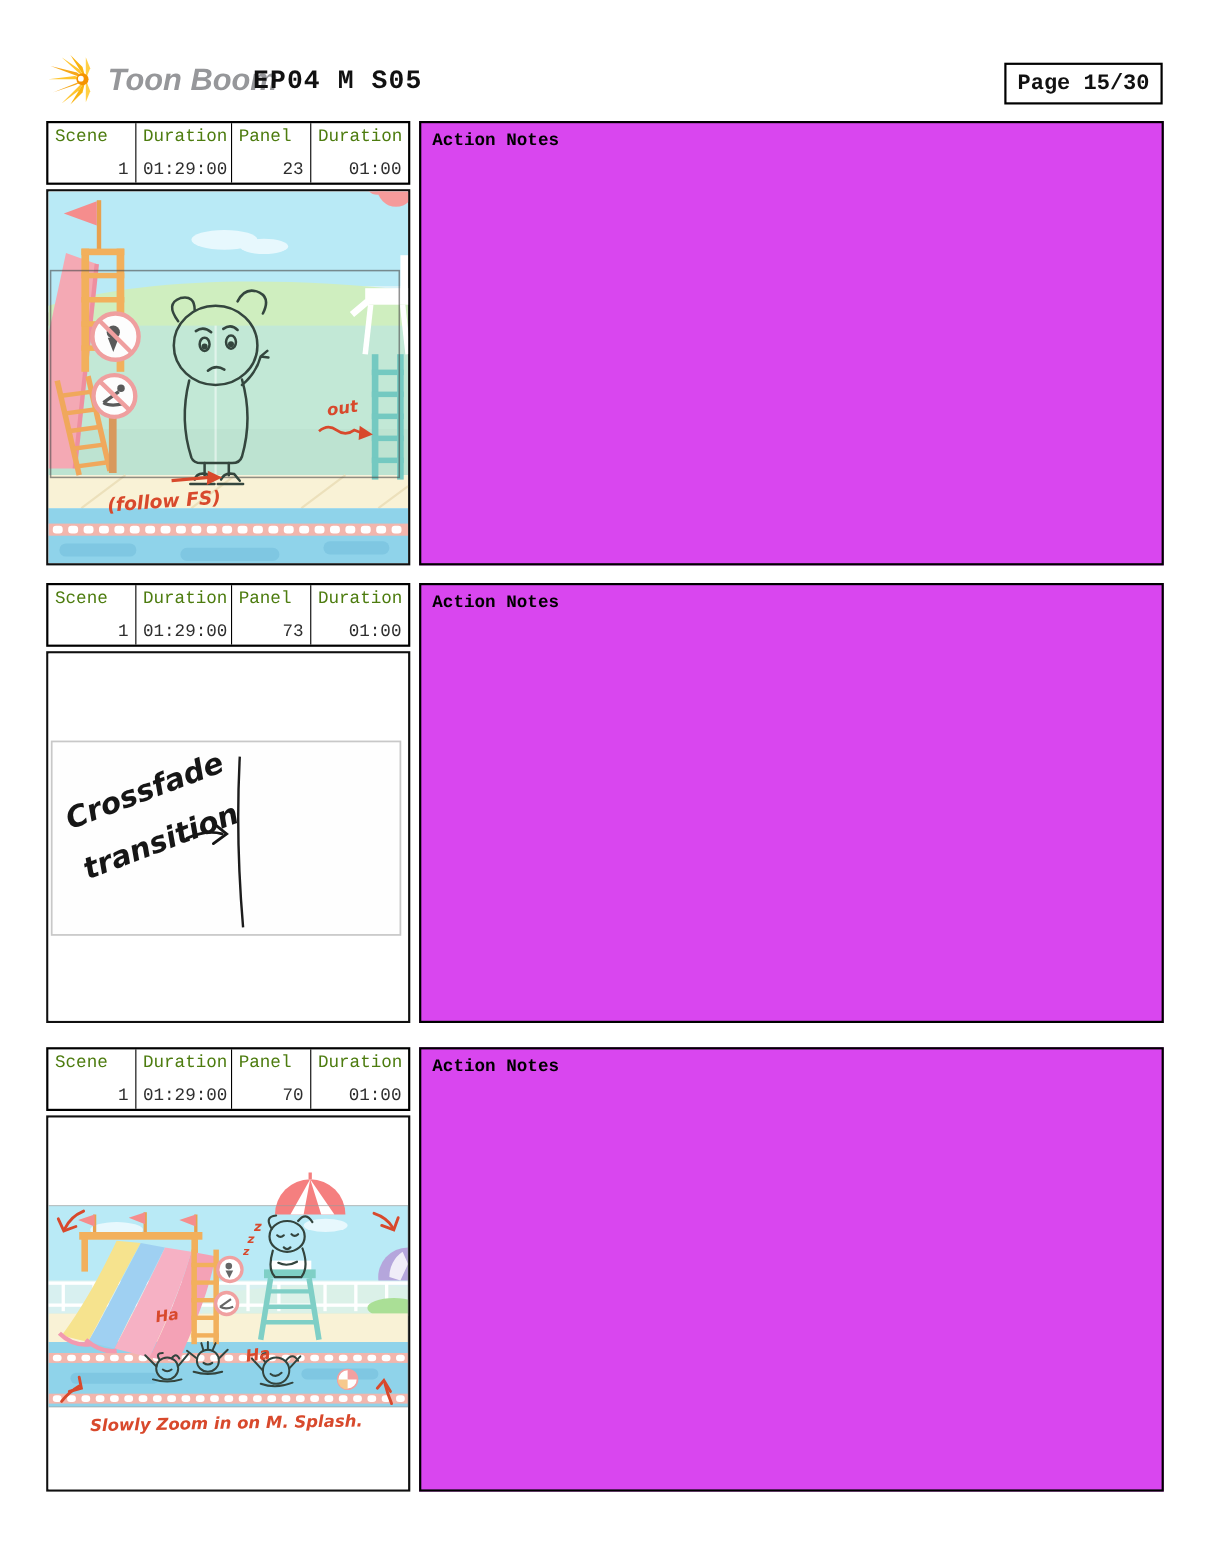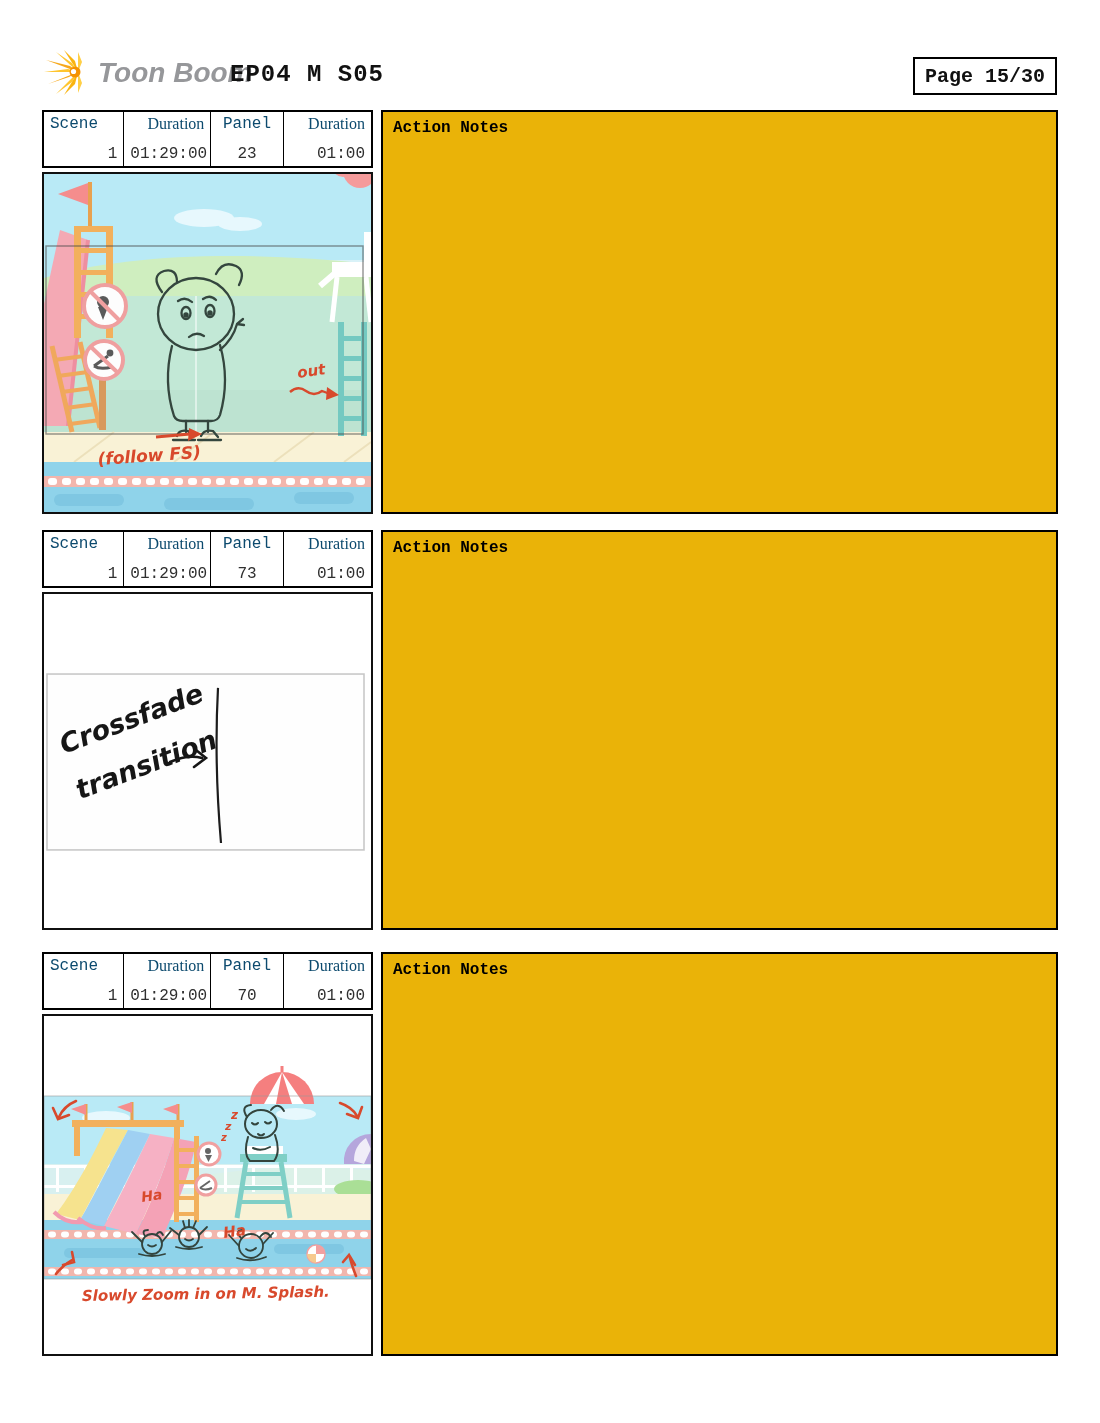--- a/index.html
+++ b/index.html
@@ -15,29 +15,29 @@
   .brand-text{font-family:"Liberation Sans","DejaVu Sans",sans-serif;font-weight:bold;font-style:italic;
     font-size:28px;color:#96979a;letter-spacing:0px;}
   .doc-title{position:absolute;left:230px;top:61px;font-size:24px;font-weight:bold;color:#111;letter-spacing:1px;}
   .page-box{position:absolute;left:913px;top:57px;width:144px;height:38px;border:2px solid #000;
     display:flex;align-items:center;justify-content:center;font-size:20px;font-weight:bold;color:#111;}
 
   
   .meta{position:absolute;left:42px;width:331px;height:58px;border:2px solid #000;display:flex;background:#fff;}
   .mcell{border-left:1px solid #000;padding:3px 6px 3px 6px;display:flex;flex-direction:column;justify-content:space-between;}
   .mcell:first-child{border-left:none;}
-  .mc1{width:80px;}.mc2{width:87px;}.mc3{width:73px;align-items:center;}.mc4{width:89px;}
-  .mh{font-size:16px;color:#0c4a6e;white-space:nowrap;}
-  .mh.right{text-align:right;font-family:Liberation Serif, serif;}
+  .mc1{width:80px;}.mc2{width:87px;}.mc3{width:73px;}.mc4{width:89px;}
+  .mh{font-size:16px;color:#4d7c0f;white-space:nowrap;}
+  .mh.right{text-align:right;}
   .mv{font-size:16px;color:#2f2f2f;text-align:right;white-space:nowrap;}
 
   .panel-cell{position:absolute;left:42px;width:331px;height:342px;border:2px solid #101010;background:#fff;}
   .panel-cell svg{display:block;width:100%;height:100%;}
 
-  .action-box{position:absolute;left:381px;width:677px;border:2px solid #000;background:#eab308;padding:7px 10px;}
+  .action-box{position:absolute;left:381px;width:677px;border:2px solid #000;background:#d946ef;padding:7px 10px;}
   .action-title{font-size:16px;font-weight:bold;color:#000;}
   .action-text{font-size:16px;color:#3c3c3c;margin-top:9px;}
 
   .t1{top:110px;} .c1{top:172px;} .a1{top:110px;height:404px;}
   .t2{top:530px;} .c2{top:592px;height:338px;} .a2{top:530px;height:400px;}
   .t3{top:952px;} .c3{top:1014px;} .a3{top:952px;height:404px;}
 
   .hand{font-family:"DejaVu Sans","Liberation Sans",sans-serif;font-style:italic;font-weight:bold;}
 </style>
 </head>

